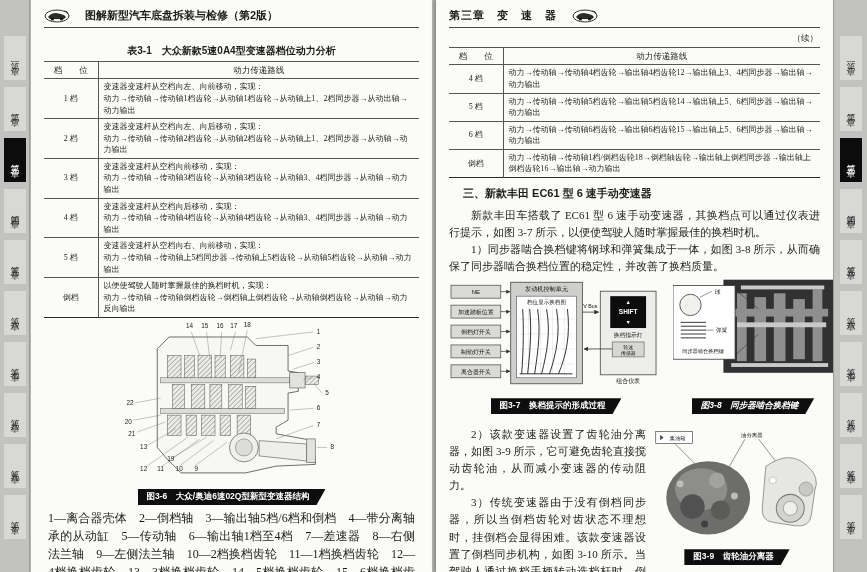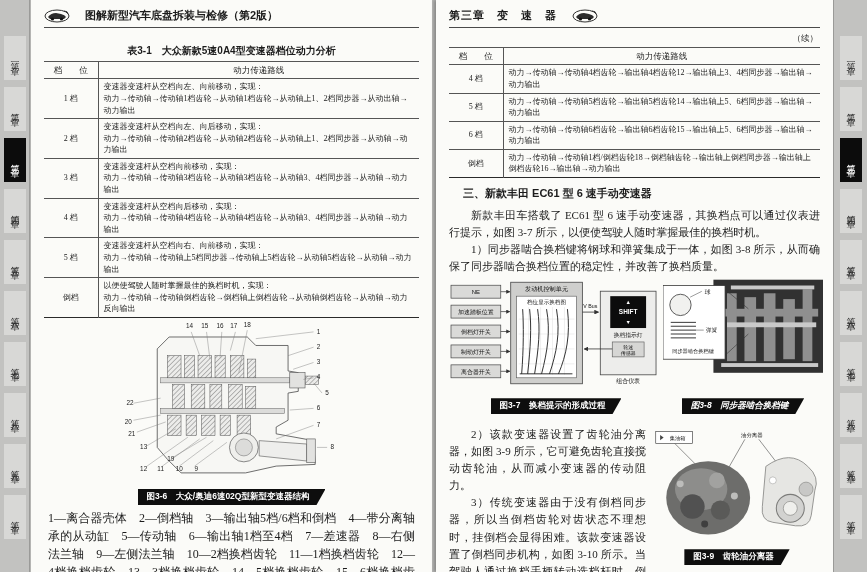--- a/index.html
+++ b/index.html
@@ -32,21 +32,21 @@
   .cap-wrap { text-align:center; margin:3px 0 4px 0; }
   .fig-cap { display:inline-block; background:#0e0e0e; color:#fff; font-family:"Liberation Sans",sans-serif; font-weight:bold; font-size:8.5px; padding:2px 16px 2px 9px; clip-path:polygon(0 0,100% 0,calc(100% - 9px) 100%,0 100%); }
 
   .legend { font-size:12px; line-height:1.5; text-align:justify; padding:0 4px; margin-bottom:18px; }
 
   .continued { text-align:right; font-size:8.5px; margin:1px 2px 2px 0; }
   .sec-head { font-family:"Liberation Sans",sans-serif; font-weight:bold; font-size:11px; margin:8px 0 6px 14px; }
   .body-p { font-size:11px; line-height:1.55; text-align:justify; }
   .ind { text-indent:2em; }
 
-  .fig-row { display:flex; margin:4px 0 2px 0; align-items:flex-start; }
+  .fig-row { display:flex; gap:10px; margin:4px 0 2px 0; align-items:flex-start; }
   .fig-box { text-align:center; }
   .two-col { display:flex; gap:8px; margin-top:8px; }
   .two-col .col-text { width:204px; }
   .two-col .col-fig { width:166px; }
 
   svg text { font-family:"Liberation Sans",sans-serif; }
 </style>
 </head>
 <body>
 

